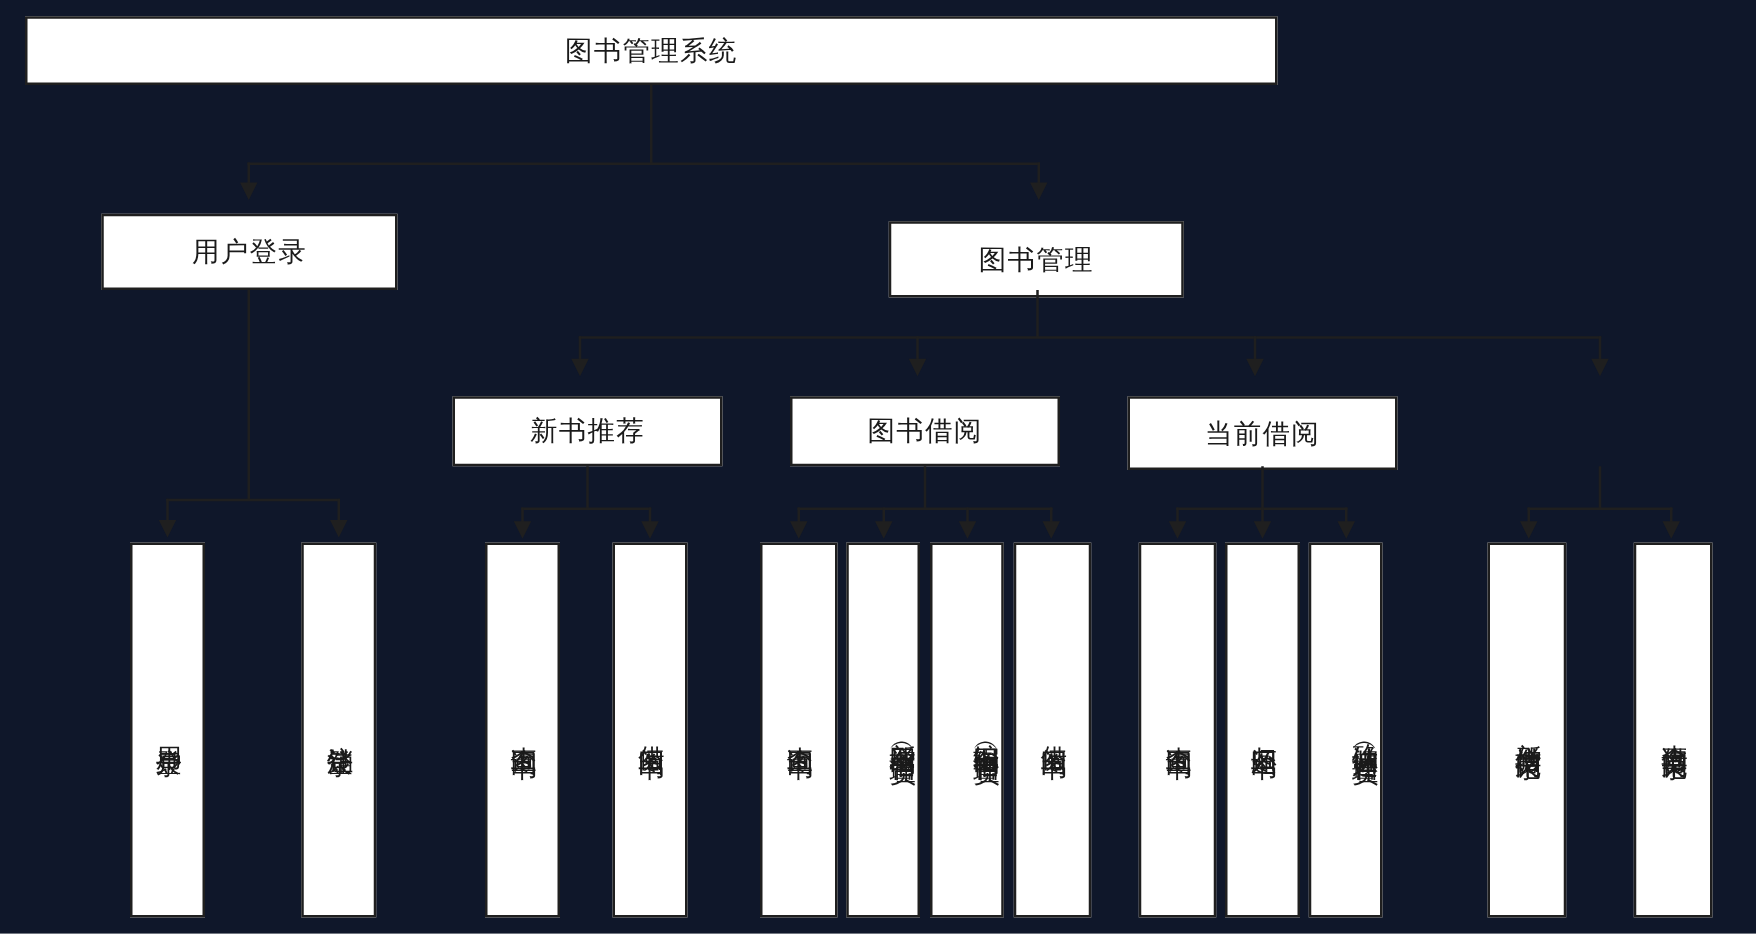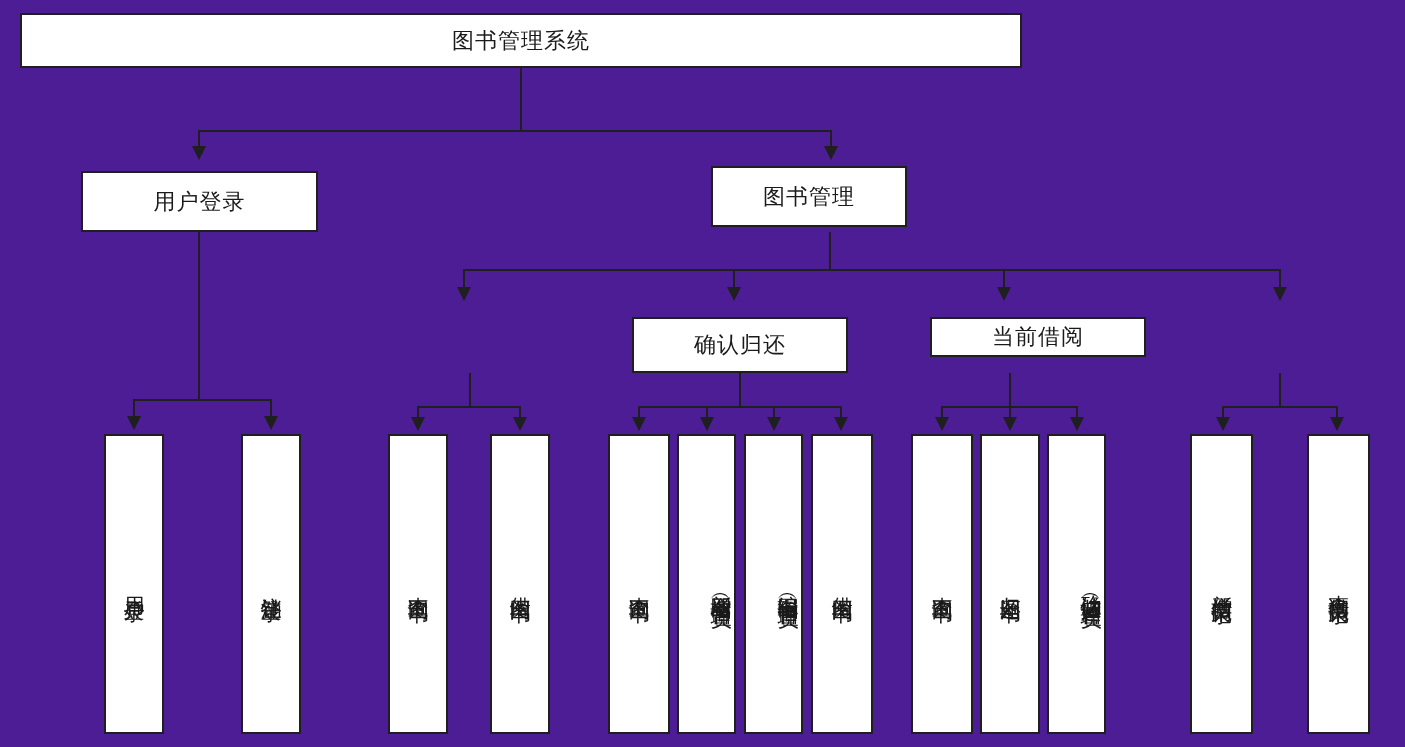--- a/index.html
+++ b/index.html
@@ -7,21 +7,21 @@
     padding: 0;
     background: #ffffff;
   }
   body {
     font-family: "Liberation Sans", "DejaVu Sans", sans-serif;
   }
   #canvas {
     position: relative;
     width: 1405px;
     height: 747px;
-    background: #4c1d95;
+    background: #0f172a;
     overflow: hidden;
   }
   .node {
     position: absolute;
     box-sizing: border-box;
     border: 2px solid #1f1f1f;
     background: #ffffff;
     display: flex;
     align-items: center;
     justify-content: center;
@@ -81,21 +81,21 @@
   <div class="edge edge-v" style="left:520px; top:68px; width:2px; height:63px;"></div>
   <div class="edge edge-h" style="left:198px; top:130px; width:634px; height:2px;"></div>
   <div class="edge edge-v" style="left:198px; top:130px; width:2px; height:18px;"></div>
   <div class="edge edge-v" style="left:830px; top:130px; width:2px; height:18px;"></div>
   <div class="arrow" style="left:192px; top:146px;"></div>
   <div class="arrow" style="left:824px; top:146px;"></div>
 
   <div class="node node-h" style="left:81px; top:171px; width:237px; height:61px;">
     <span>用户登录</span>
   </div>
-  <div class="node node-h" style="left:711px; top:166px; width:196px; height:61px;">
+  <div class="node node-h" style="left:711px; top:177px; width:236px; height:61px;">
     <span>图书管理</span>
   </div>
 
   <div class="edge edge-v" style="left:198px; top:232px; width:2px; height:168px;"></div>
   <div class="edge edge-h" style="left:133px; top:399px; width:139px; height:2px;"></div>
   <div class="edge edge-v" style="left:133px; top:399px; width:2px; height:19px;"></div>
   <div class="edge edge-v" style="left:270px; top:399px; width:2px; height:19px;"></div>
   <div class="arrow" style="left:127px; top:416px;"></div>
   <div class="arrow" style="left:264px; top:416px;"></div>
 
@@ -103,24 +103,27 @@
   <div class="edge edge-h" style="left:463px; top:269px; width:818px; height:2px;"></div>
   <div class="edge edge-v" style="left:463px; top:269px; width:2px; height:19px;"></div>
   <div class="edge edge-v" style="left:733px; top:269px; width:2px; height:19px;"></div>
   <div class="edge edge-v" style="left:1003px; top:269px; width:2px; height:19px;"></div>
   <div class="edge edge-v" style="left:1279px; top:269px; width:2px; height:19px;"></div>
   <div class="arrow" style="left:457px; top:287px;"></div>
   <div class="arrow" style="left:727px; top:287px;"></div>
   <div class="arrow" style="left:997px; top:287px;"></div>
   <div class="arrow" style="left:1273px; top:287px;"></div>
 
+  <div class="node node-h" style="left:362px; top:317px; width:216px; height:56px;">
+    <span>新书推荐</span>
+  </div>
   <div class="node node-h" style="left:632px; top:317px; width:216px; height:56px;">
-    <span>确认归还</span>
-  </div>
-  <div class="node node-h" style="left:930px; top:317px; width:216px; height:40px;">
+    <span>图书借阅</span>
+  </div>
+  <div class="node node-h" style="left:902px; top:317px; width:216px; height:59px;">
     <span>当前借阅</span>
   </div>
 
   <div class="edge edge-v" style="left:469px; top:373px; width:2px; height:34px;"></div>
   <div class="edge edge-h" style="left:417px; top:406px; width:104px; height:2px;"></div>
   <div class="edge edge-v" style="left:417px; top:406px; width:2px; height:13px;"></div>
   <div class="edge edge-v" style="left:519px; top:406px; width:2px; height:13px;"></div>
   <div class="arrow" style="left:411px; top:417px;"></div>
   <div class="arrow" style="left:513px; top:417px;"></div>
 

